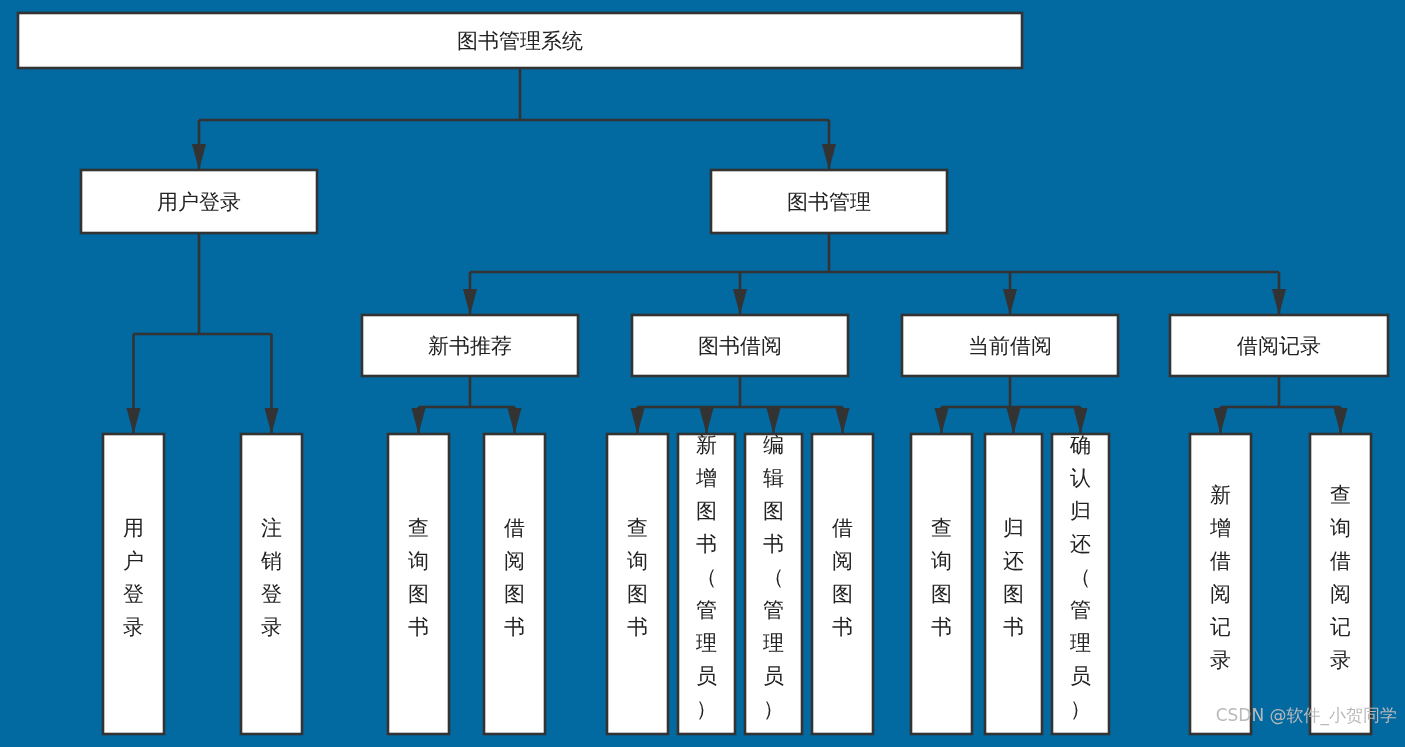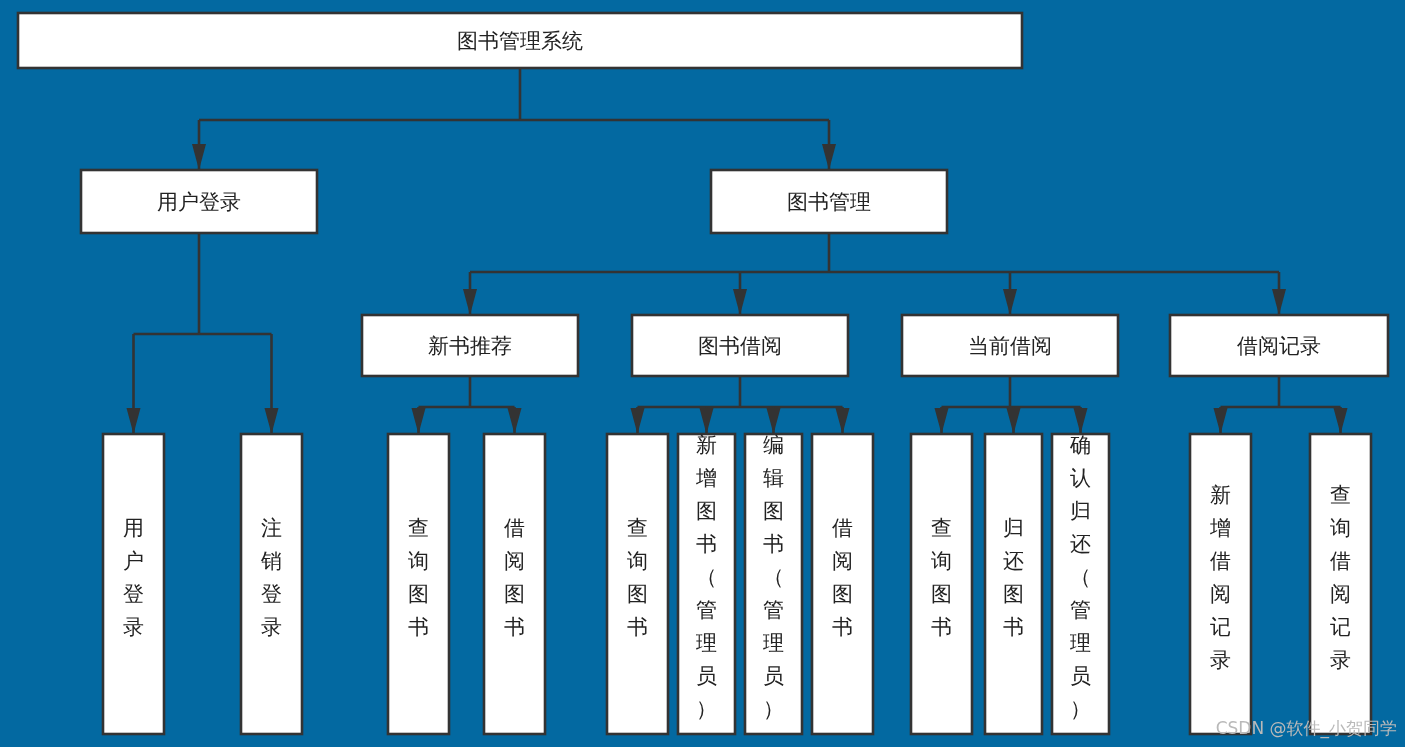--- a/index.html
+++ b/index.html
@@ -50,21 +50,21 @@
   }
   .node-label-v {
     fill: #222222;
     font-family: "DejaVu Sans", "Liberation Sans", sans-serif;
     font-size: 21px;
     text-anchor: middle;
   }
   .watermark-text {
     position: absolute;
     right: 8px;
-    bottom: 7px;
+    bottom: 20px;
     font-family: "DejaVu Sans", "Liberation Sans", sans-serif;
     font-size: 17px;
     color: #b9b9b9;
     white-space: nowrap;
     user-select: none;
   }
 </style>
 </head>
 <body>
 

